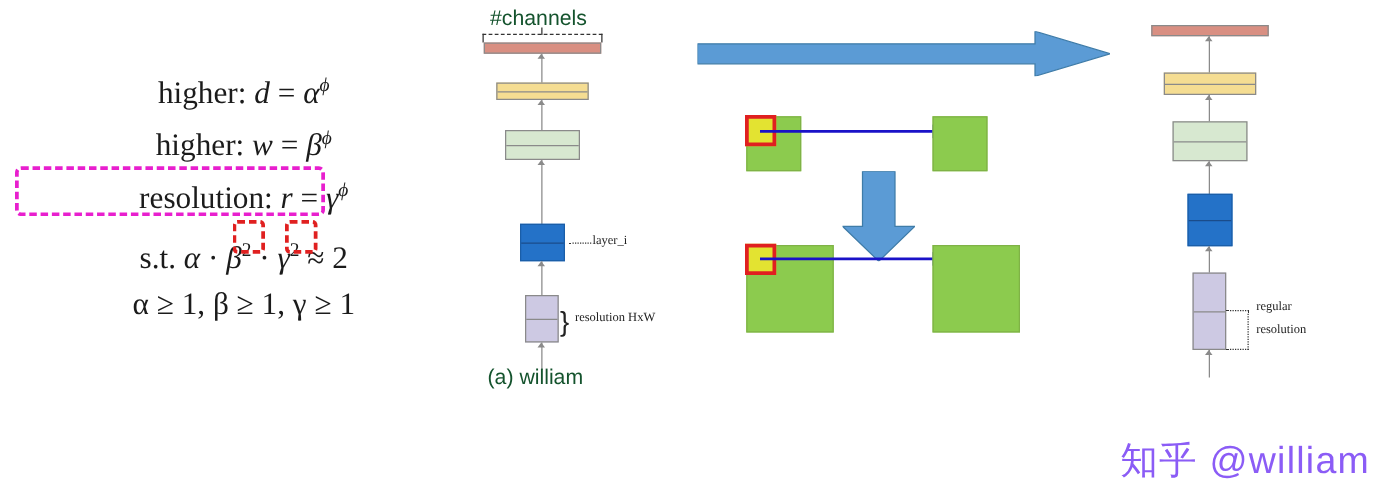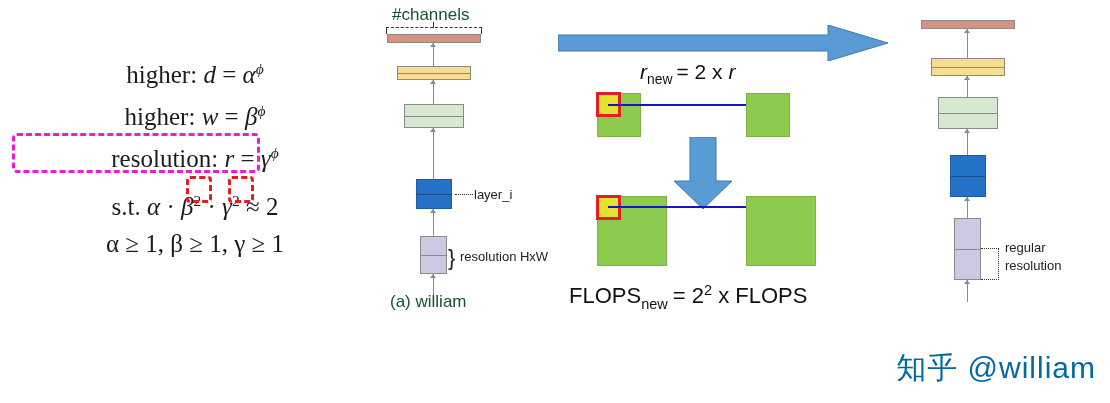--- a/index.html
+++ b/index.html
@@ -106,22 +106,22 @@
   }
   .cap {
     position: absolute;
     font-family: Liberation Sans, sans-serif;
     font-size: 17px;
     color: #14532d;
     white-space: nowrap;
   }
   .lbl-sm {
     position: absolute;
-    font-family: Liberation Sans, sans-serif;
-    font-size: 13px;
+    font-family: Liberation Serif, serif;
+    font-size: 10px;
     color: #222;
     white-space: nowrap;
   }
   .dash-h {
     position: absolute;
     border-top: 1.5px dashed #333;
     height: 0;
   }
   .dot-v {
     position: absolute;
@@ -187,21 +187,21 @@
   .mid-text sup { font-size: 0.66em; vertical-align: super; }
   .mid-text i { font-style: italic; }
 
   
   .watermark {
     position: absolute;
     right: 14px;
     bottom: 14px;
     font-family: "Liberation Sans", sans-serif;
     font-size: 30px;
-    color: #0369a1;
+    color: #8b5cf6;
     letter-spacing: 1px;
     white-space: nowrap;
     user-select: none;
   }
 </style>
 </head>
 <body>
 
 <div id="root">
 
@@ -292,23 +292,20 @@
     <div class="conn" style="left:63px; top:274px; height:22px;"></div>
     <div class="conn-head" style="left:60px; top:274px;"></div>
 
     <div class="cap" style="left:20px; top:292px;">(a) william</div>
   </div>
 
   <svg class="big-arrow-right" viewBox="0 0 330 36" preserveAspectRatio="none">
     <polygon points="0,10 270,10 270,0 330,18 270,36 270,26 0,26" fill="#5b9bd5" stroke="#3f7ca8" stroke-width="1"></polygon>
   </svg>
 
-  <div class="mid-text" style="left:640px; top:60px; font-size:21px;">
-    <i>r</i><sub>new</sub><span style="margin-left:4px;">= 2 x </span><i>r</i>
-  </div>
 
   <div class="gsq" style="left:597px; top:93px; width:44px; height:44px;"></div>
   <div class="kernel" style="left:596px; top:92px; width:25px; height:25px;"></div>
 
   <svg class="narrow-arrow" style="left:608px; top:98px; width:152px; height:16px;" viewBox="0 0 152 16" preserveAspectRatio="none">
     <line x1="0" y1="7" x2="140" y2="7" stroke="#1a12c8" stroke-width="2.2"></line>
     <polygon points="152,7 138,1.5 138,12.5" fill="#1a12c8"></polygon>
   </svg>
 
   <div class="gsq" style="left:746px; top:93px; width:44px; height:44px;"></div>
@@ -320,23 +317,20 @@
   <div class="gsq" style="left:597px; top:196px; width:70px; height:70px;"></div>
   <div class="kernel" style="left:596px; top:195px; width:25px; height:25px;"></div>
 
   <svg class="narrow-arrow" style="left:608px; top:200px; width:152px; height:16px;" viewBox="0 0 152 16" preserveAspectRatio="none">
     <line x1="0" y1="7" x2="140" y2="7" stroke="#1a12c8" stroke-width="2.2"></line>
     <polygon points="152,7 138,1.5 138,12.5" fill="#1a12c8"></polygon>
   </svg>
 
   <div class="gsq" style="left:746px; top:196px; width:70px; height:70px;"></div>
 
-  <div class="mid-text" style="left:569px; top:282px; font-size:22px;">
-    <span>FLOPS</span><sub>new</sub><span style="margin-left:5px;">= 2</span><sup>2</sup><span> x FLOPS</span>
-  </div>
 
   <div class="net" style="left:900px; top:0px; width:210px; height:320px;">
 
     <div class="blk" style="left:21px; top:20px; width:94px; height:9px; background:#d98f82;"></div>
     <div class="conn" style="left:67px; top:29px; height:30px;"></div>
     <div class="conn-head" style="left:64px; top:29px;"></div>
 
     <div class="blk" style="left:31px; top:58px; width:74px; height:18px; background:#f5dd92;">
       <div class="divider" style="top:8px;"></div>
     </div>

